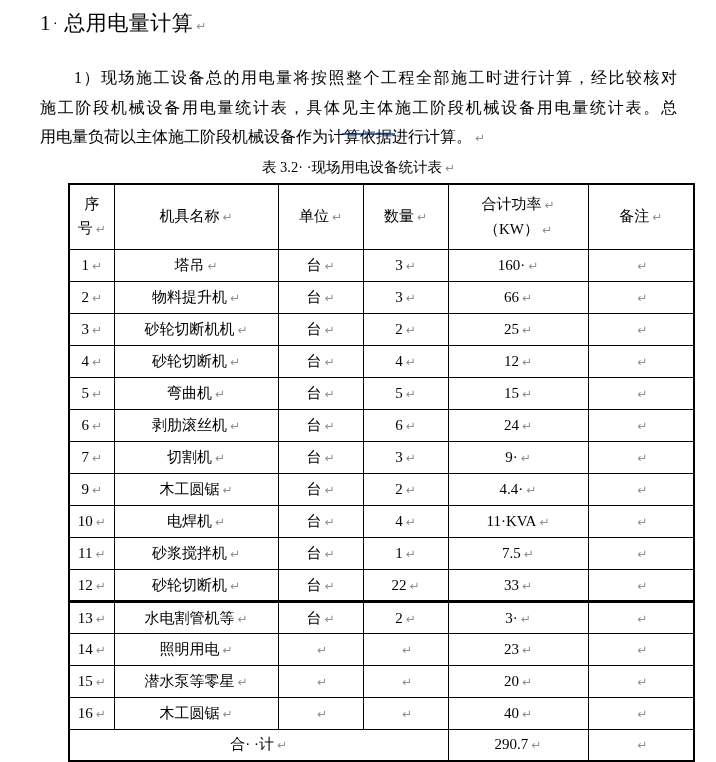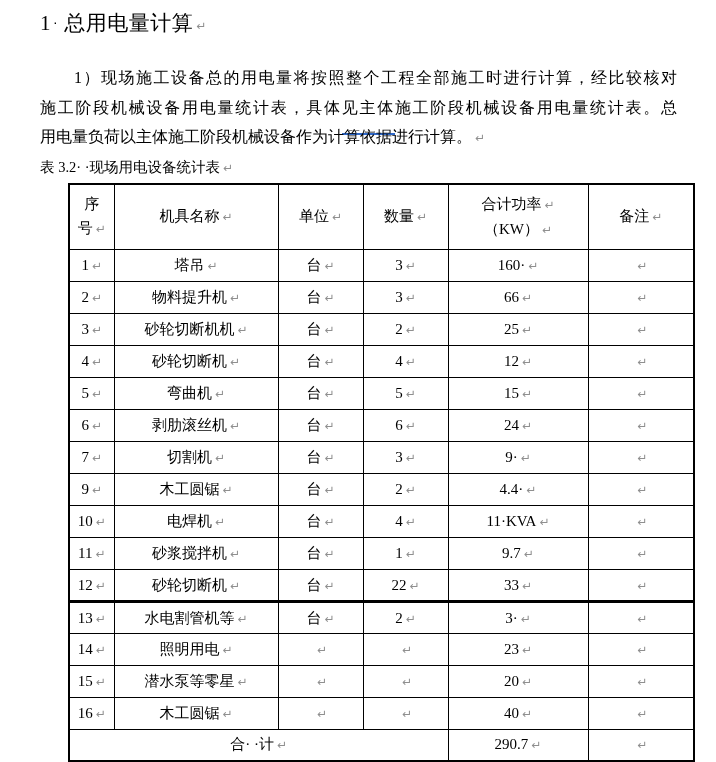--- a/index.html
+++ b/index.html
@@ -42,20 +42,21 @@
     color: #8f8f8f;
     font-family: "DejaVu Sans", sans-serif;
     font-size: 12px;
     margin-left: 3px;
   }
 
   
   .caption {
     width: 637px;
     margin: 4px 0 5px 40px;
+    text-align: center;
     font-size: 14.5px;
     line-height: 19px;
   }
 
   
   table.equip {
     border-collapse: collapse;
     table-layout: fixed;
     margin-left: 68px;
     width: 625px;
@@ -196,21 +197,21 @@
       <td><span>台</span><span class="pilcrow">↵</span></td>
       <td><span>4</span><span class="pilcrow">↵</span></td>
       <td><span>11·KVA</span><span class="pilcrow">↵</span></td>
       <td><span class="pilcrow">↵</span></td>
     </tr>
         <tr>
       <td class="cell-no"><span>11</span><span class="pilcrow">↵</span></td>
       <td><span>砂浆搅拌机</span><span class="blue-under"></span><span></span><span class="pilcrow">↵</span></td>
       <td><span>台</span><span class="pilcrow">↵</span></td>
       <td><span>1</span><span class="pilcrow">↵</span></td>
-      <td><span>9.7</span><span class="pilcrow">↵</span></td>
+      <td><span>7.5</span><span class="pilcrow">↵</span></td>
       <td><span class="pilcrow">↵</span></td>
     </tr>
         <tr>
       <td class="cell-no"><span>12</span><span class="pilcrow">↵</span></td>
       <td><span>砂轮切断机</span><span class="blue-under"></span><span></span><span class="pilcrow">↵</span></td>
       <td><span>台</span><span class="pilcrow">↵</span></td>
       <td><span>22</span><span class="pilcrow">↵</span></td>
       <td><span>33</span><span class="pilcrow">↵</span></td>
       <td><span class="pilcrow">↵</span></td>
     </tr>

